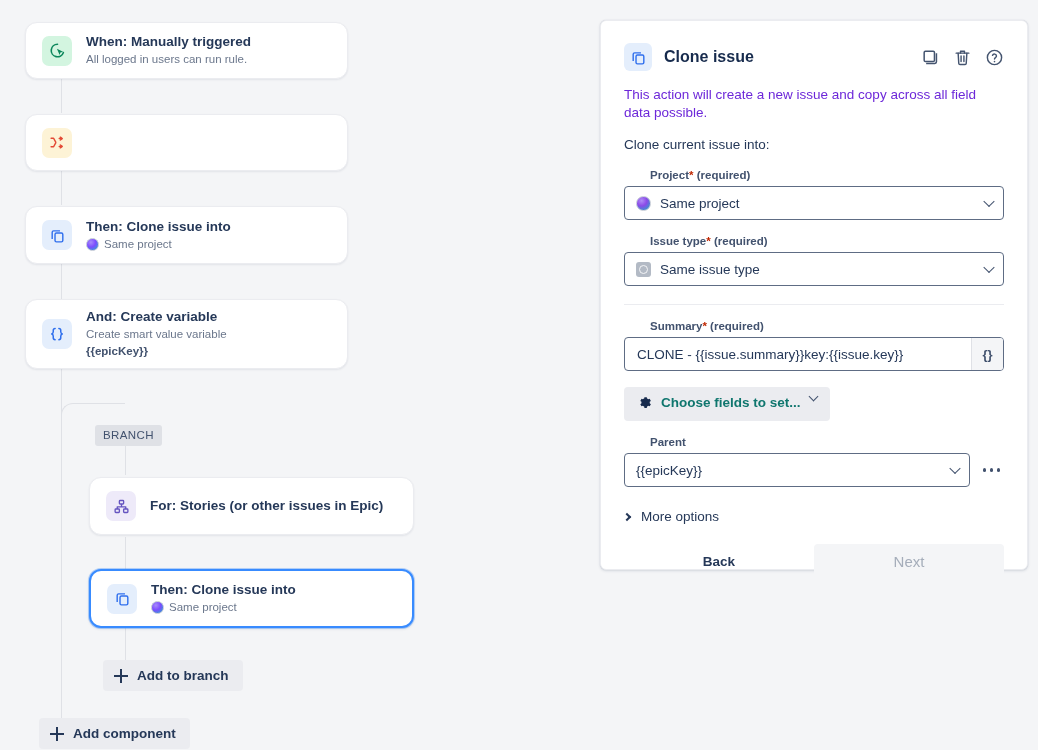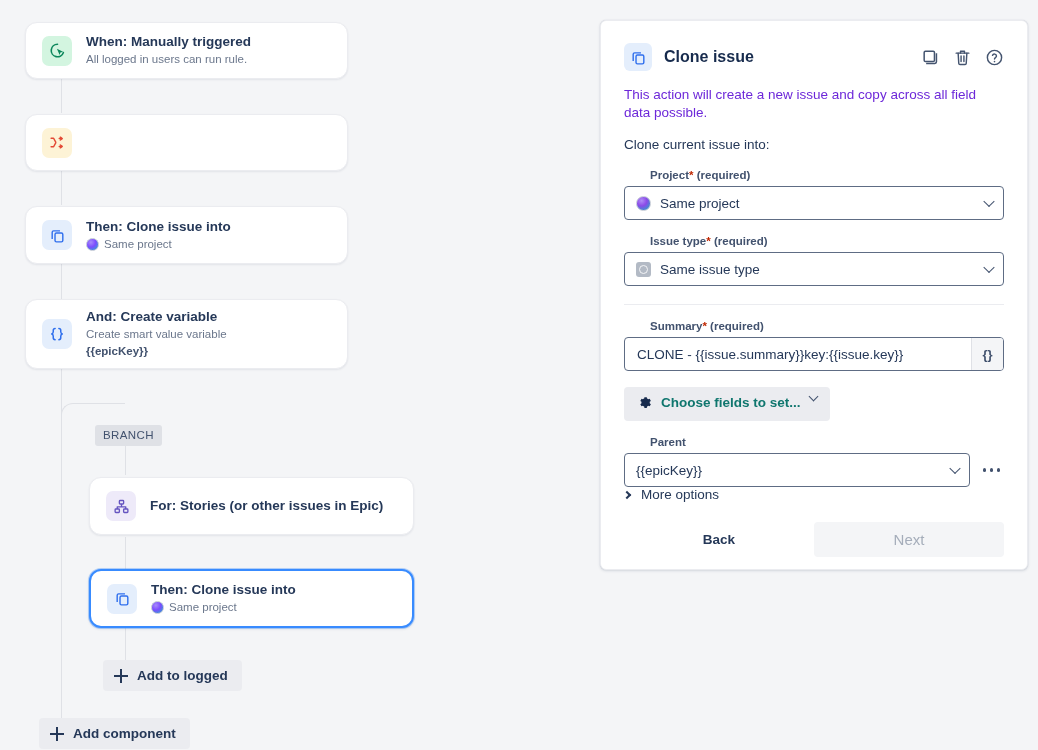--- a/index.html
+++ b/index.html
@@ -196,21 +196,21 @@
 
   .parent-row { display: flex; align-items: center; gap: 9px; }
   .parent-row .select { flex: 1; }
   .dots {
     display: flex; gap: 3.5px; padding: 6px 4px; cursor: pointer;
   }
   .dots i { width: 3.5px; height: 3.5px; border-radius: 50%; background: #42526e; display: block; }
 
   .more-options {
     display: flex; align-items: center; gap: 11px;
-    font-size: 13.5px; color: #253858; cursor: pointer;
+    margin-top: 22px; font-size: 13.5px; color: #253858; cursor: pointer;
   }
   .chev-right {
     width: 6px; height: 6px;
     border-right: 2px solid #253858; border-top: 2px solid #253858;
     transform: rotate(45deg);
   }
 
   .footer { display: flex; align-items: center; margin-top: 20px; }
   .btn-back {
     background: transparent; border: none; cursor: pointer;
@@ -322,21 +322,21 @@
         <div class="card-title">Then: Clone issue into</div>
         <div class="card-sub">
           <span class="avatar-mini"></span>
           <span>Same project</span>
         </div>
       </div>
     </div>
 
     <button class="pillbtn" style="left:103px; top:660px;">
       <span class="plus"></span>
-      <span>Add to logged</span>
+      <span>Add to branch</span>
     </button>
 
     <button class="pillbtn" style="left:39px; top:718px;">
       <span class="plus"></span>
       <span>Add component</span>
     </button>
   </div>
 
   <div class="panel">
 

